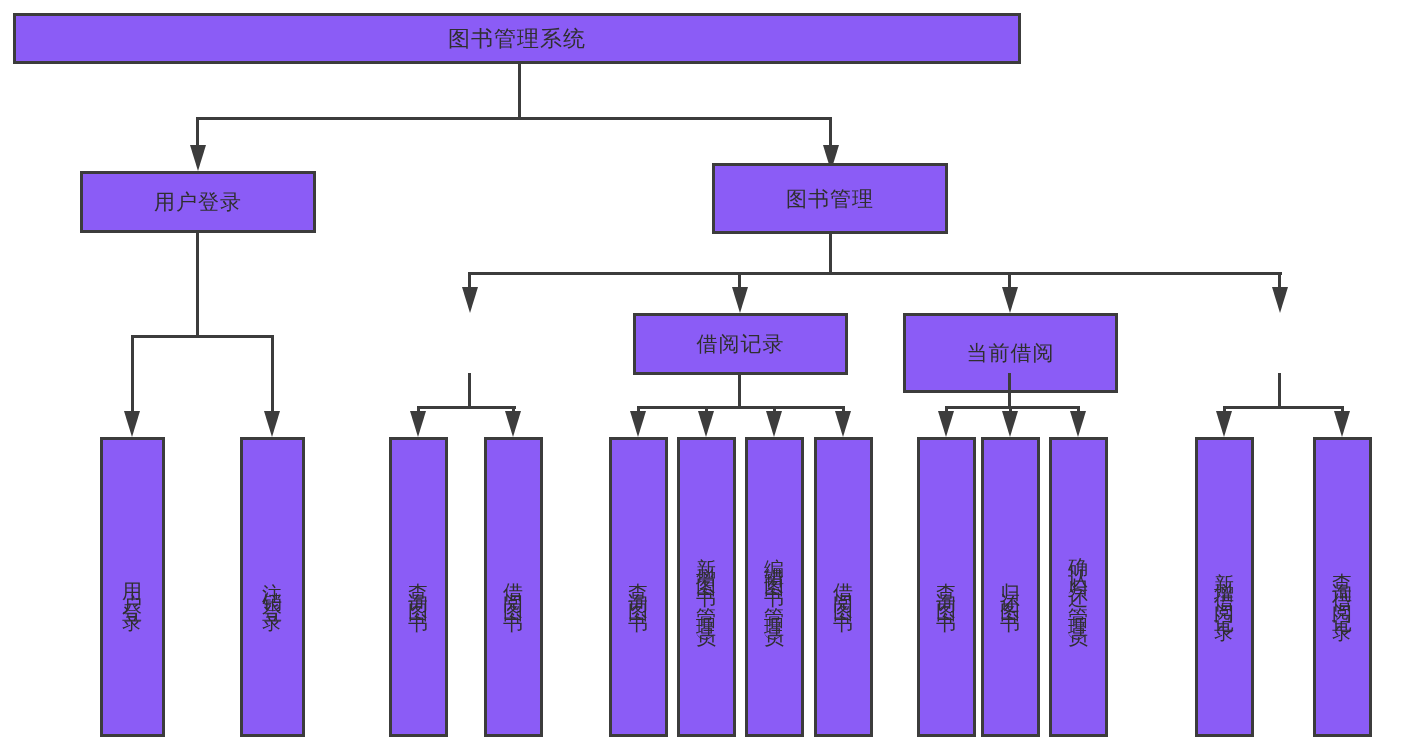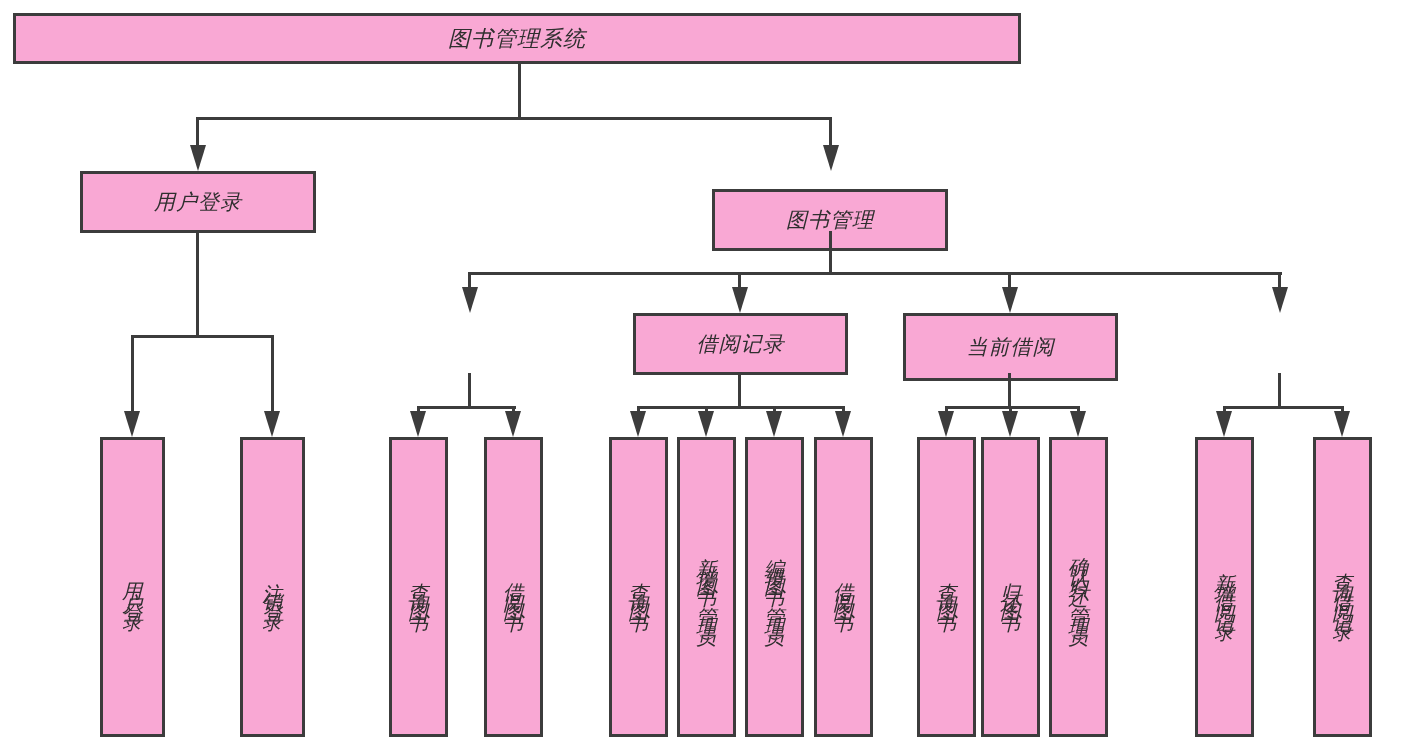--- a/index.html
+++ b/index.html
@@ -1,36 +1,35 @@
 <!DOCTYPE html>
 <html><head>
 <meta charset="utf-8">
 <style>
   html,body{margin:0;padding:0;background:#ffffff;}
   #stage{
     position:relative;width:1405px;height:747px;background:#ffffff;
     font-family:"Liberation Sans", sans-serif;color:#2f2f2f;overflow:hidden;
   }
   .box{
-    position:absolute;box-sizing:border-box;background:#f9a8d4;
+    position:absolute;box-sizing:border-box;background:#8b5cf6;
     border:3px solid #3c3c3c;display:flex;align-items:center;justify-content:center;
     text-align:right;
-    font-style:italic;
   }
   .hbox{font-size:21px;letter-spacing:1px;}
   .root{left:13px;top:13px;width:1008px;height:51px;font-size:22px;}
   .leaf{top:437px;height:300px;width:59px;font-size:20px;}
   .leaf span{writing-mode:vertical-rl;text-orientation:mixed;letter-spacing:10px;line-height:1;}
   
   #n-user{left:80px;top:171px;width:236px;height:62px;}
-  #n-mgmt{left:712px;top:189px;width:236px;height:62px;}
+  #n-mgmt{left:712px;top:163px;width:236px;height:71px;}
   
   #n-newbook{left:363px;top:313px;width:215px;height:62px;}
   #n-borrow {left:633px;top:313px;width:215px;height:62px;}
-  #n-current{left:903px;top:313px;width:215px;height:68px;}
+  #n-current{left:903px;top:313px;width:215px;height:80px;}
   #n-records{left:1172px;top:313px;width:215px;height:62px;}
   
   #lf-login {left:100px;width:65px;}
   #lf-logout{left:240px;width:65px;}
   #lf-nb1{left:389px;} #lf-nb2{left:484px;}
   #lf-bb1{left:609px;} #lf-bb2{left:677px;} #lf-bb3{left:745px;} #lf-bb4{left:814px;}
   #lf-cb1{left:917px;} #lf-cb2{left:981px;} #lf-cb3{left:1049px;}
   #lf-br1{left:1195px;} #lf-br2{left:1313px;}
   
   .vl{position:absolute;width:3px;background:#3c3c3c;}

